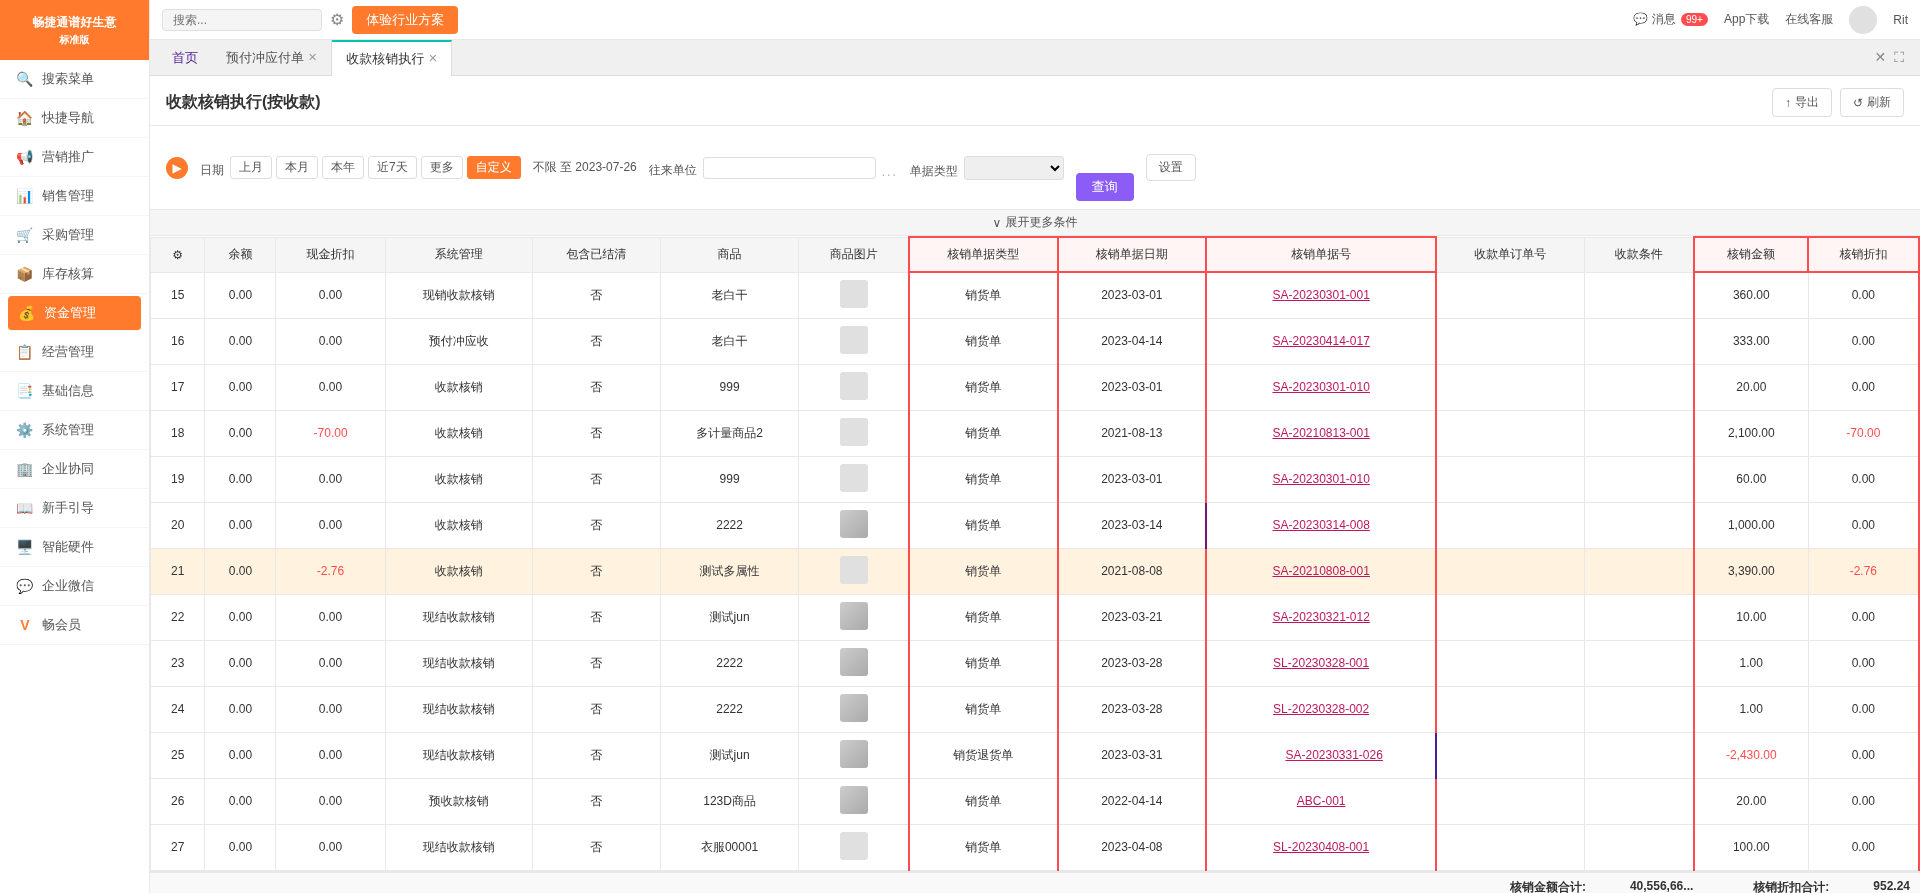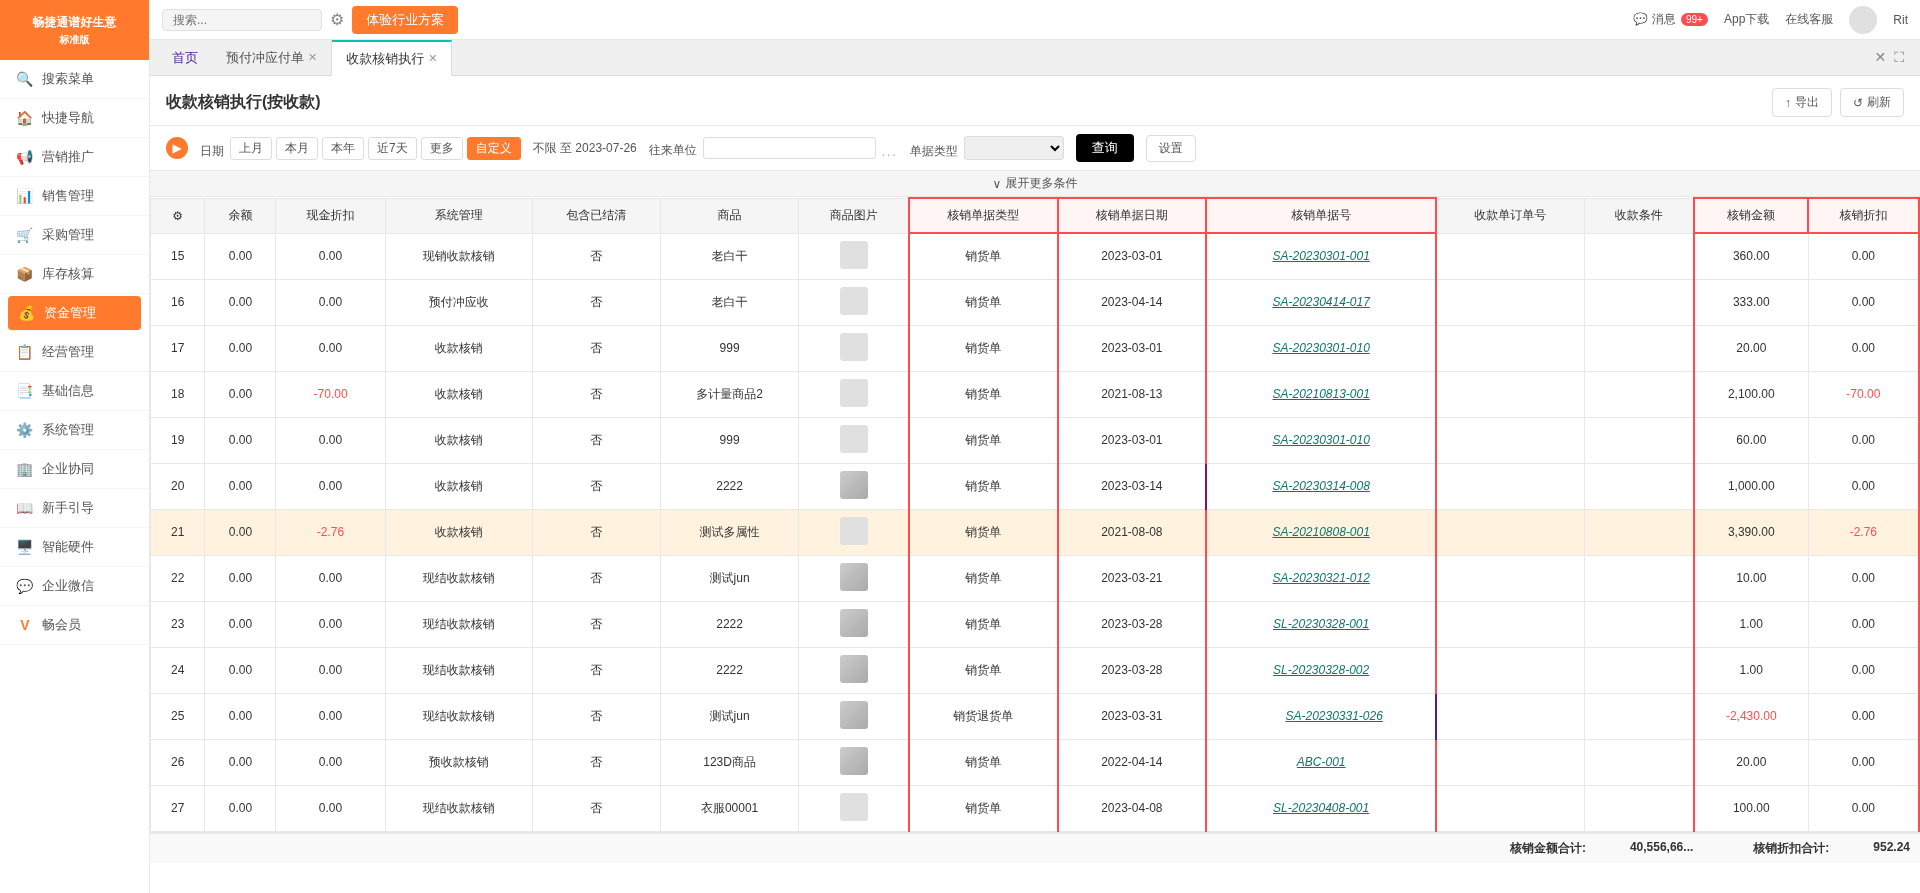--- a/index.html
+++ b/index.html
@@ -210,27 +210,28 @@
     }
     .filter-dots { color: #aaa; letter-spacing: 2px; }
     .filter-select {
       border: 1px solid #ddd;
       border-radius: 3px;
       padding: 3px 8px;
       font-size: 12px;
       min-width: 100px;
     }
     .query-btn {
-      background: #000000;
+      background: #8b5cf6;
       color: #fff;
       border: none;
       border-radius: 4px;
       padding: 5px 16px;
       cursor: pointer;
       font-size: 13px;
+      margin-top: 39px;
     }
     .settings-btn {
       background: #fff;
       border: 1px solid #ddd;
       border-radius: 4px;
       padding: 4px 12px;
       cursor: pointer;
       font-size: 12px;
       color: #555;
     }
@@ -271,21 +272,21 @@
       z-index: 1;
     }
     tbody td {
       border: 1px solid #e8e8e8;
       padding: 7px 10px;
       text-align: center;
       color: #333;
       white-space: nowrap;
     }
     tbody tr.highlighted { background: #fff3e0; }
-    .link-cell { color: #0f766e; cursor: pointer; text-decoration: underline; font-style: italic; }
+    .link-cell { color: #be185d; cursor: pointer; text-decoration: underline; }
     .img-placeholder {
       width: 28px; height: 28px;
       background: #e0e0e0;
       border-radius: 3px;
       display: inline-block;
     }
     .img-placeholder.has-img {
       background: linear-gradient(135deg, #ccc 0%, #aaa 100%);
     }
 

